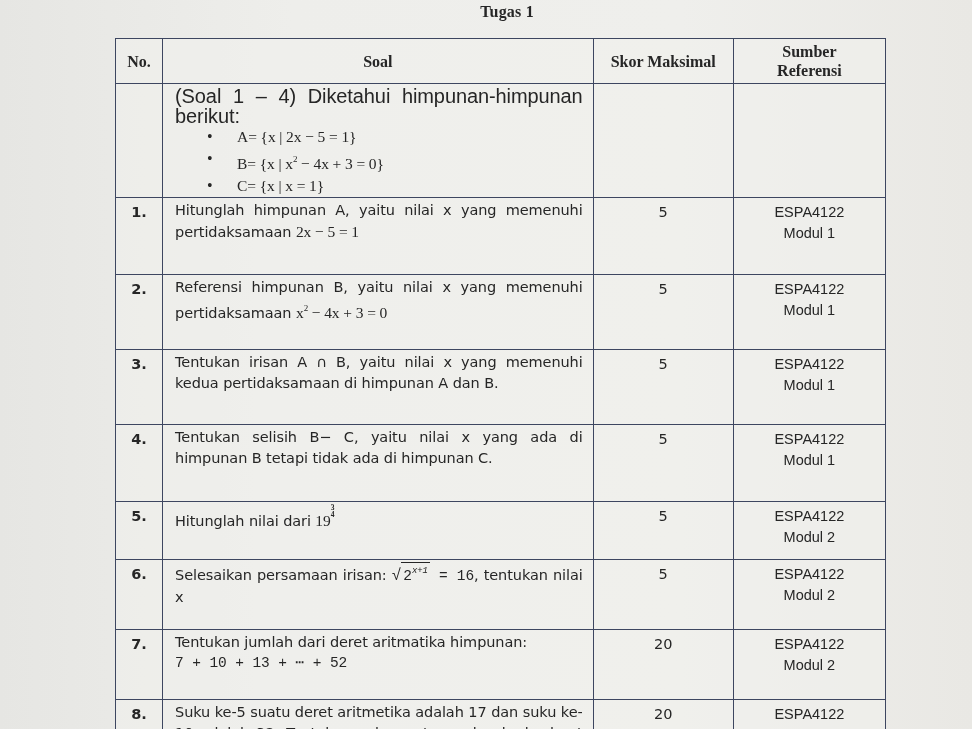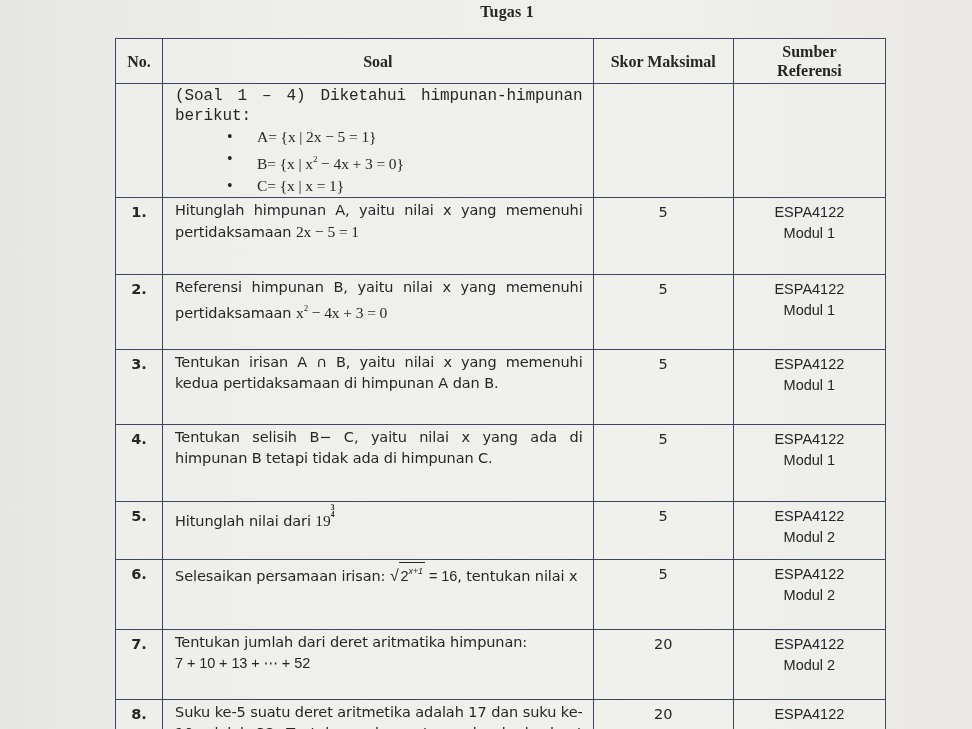--- a/index.html
+++ b/index.html
@@ -77,50 +77,49 @@
       padding-top: 4px !important;
     }
     td.ref {
       text-align: center;
       font-family: Liberation Sans, sans-serif;
       font-size: 16px;
       line-height: 20px;
       padding-top: 4px !important;
     }
     .intro-head {
-      font-family: Liberation Mono, monospace;
-      font-size: 16px;
+      font-family: Liberation Sans, sans-serif;
+      font-size: 20px;
       line-height: 20px;
       padding-left: 0;
     }
     ul.sets {
       margin: 0;
       padding-left: 62px;
       list-style: none;
     }
     ul.sets li {
       position: relative;
       font-family: "Liberation Serif", serif;
       font-size: 15.5px;
       line-height: 22px;
-      margin-left: 20px;
     }
     ul.sets li::before {
       content: "\2022";
       position: absolute;
       left: -30px;
       top: 0;
       font-size: 16px;
     }
     .math {
       font-family: "Liberation Serif", serif;
       font-size: 15.5px;
     }
     .math-sans {
-      font-family: Liberation Sans, sans-serif;
+      font-family: Liberation Mono, monospace;
     }
     sup.small { font-size: 9px; vertical-align: 7px; }
     .frac {
       display: inline-block;
       vertical-align: 9px;
       font-size: 7.5px;
       line-height: 7px;
       text-align: center;
       font-weight: bold;
     }

